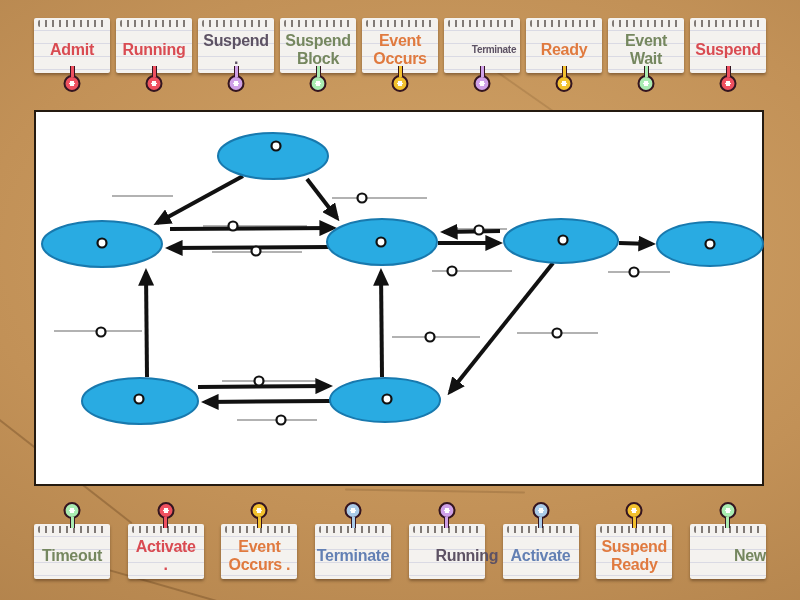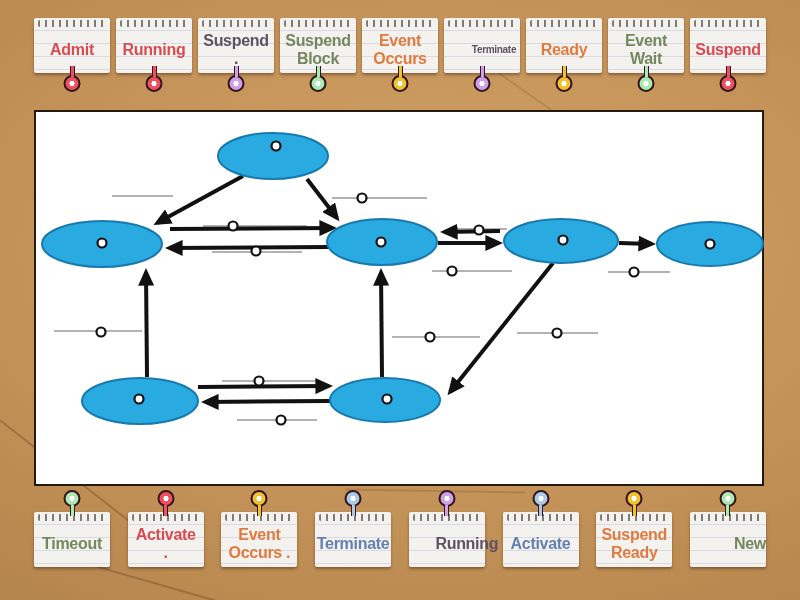--- a/index.html
+++ b/index.html
@@ -14,21 +14,21 @@
   .crack.c4{left:455px;top:80px;width:110px;transform:rotate(35deg);opacity:.5;}
 
   
   #board{position:absolute;left:34px;top:110px;width:730px;height:376px;
          background:#ffffff;border:2px solid #241a10;box-sizing:border-box;}
   #board svg{position:absolute;left:-2px;top:-2px;width:730px;height:376px;display:block;}
 
   
   .tray{position:absolute;left:34px;width:732px;display:flex;justify-content:space-between;}
   #tray-top{top:18px;}
-  #tray-bottom{top:512px;}
+  #tray-bottom{top:524px;}
   .cell{position:relative;width:76px;height:55px;}
   .card{position:absolute;left:0;top:0;width:76px;height:55px;box-sizing:border-box;
         background:#f4f2ef;
         background-image:repeating-linear-gradient(180deg, rgba(0,0,0,0) 0 12px, #dadae4 12px 13px);
         border-radius:2px;box-shadow:0 2px 3px rgba(61,36,14,.45);
         display:flex;align-items:center;justify-content:center;text-align:center;
         padding-top:8px;cursor:grab;}
   .card::before{content:"";position:absolute;top:2px;left:4px;right:4px;height:7px;
         background:repeating-linear-gradient(90deg,#5a524d 0 2px, rgba(0,0,0,0) 2px 7px);
         opacity:.75;border-radius:2px;}

